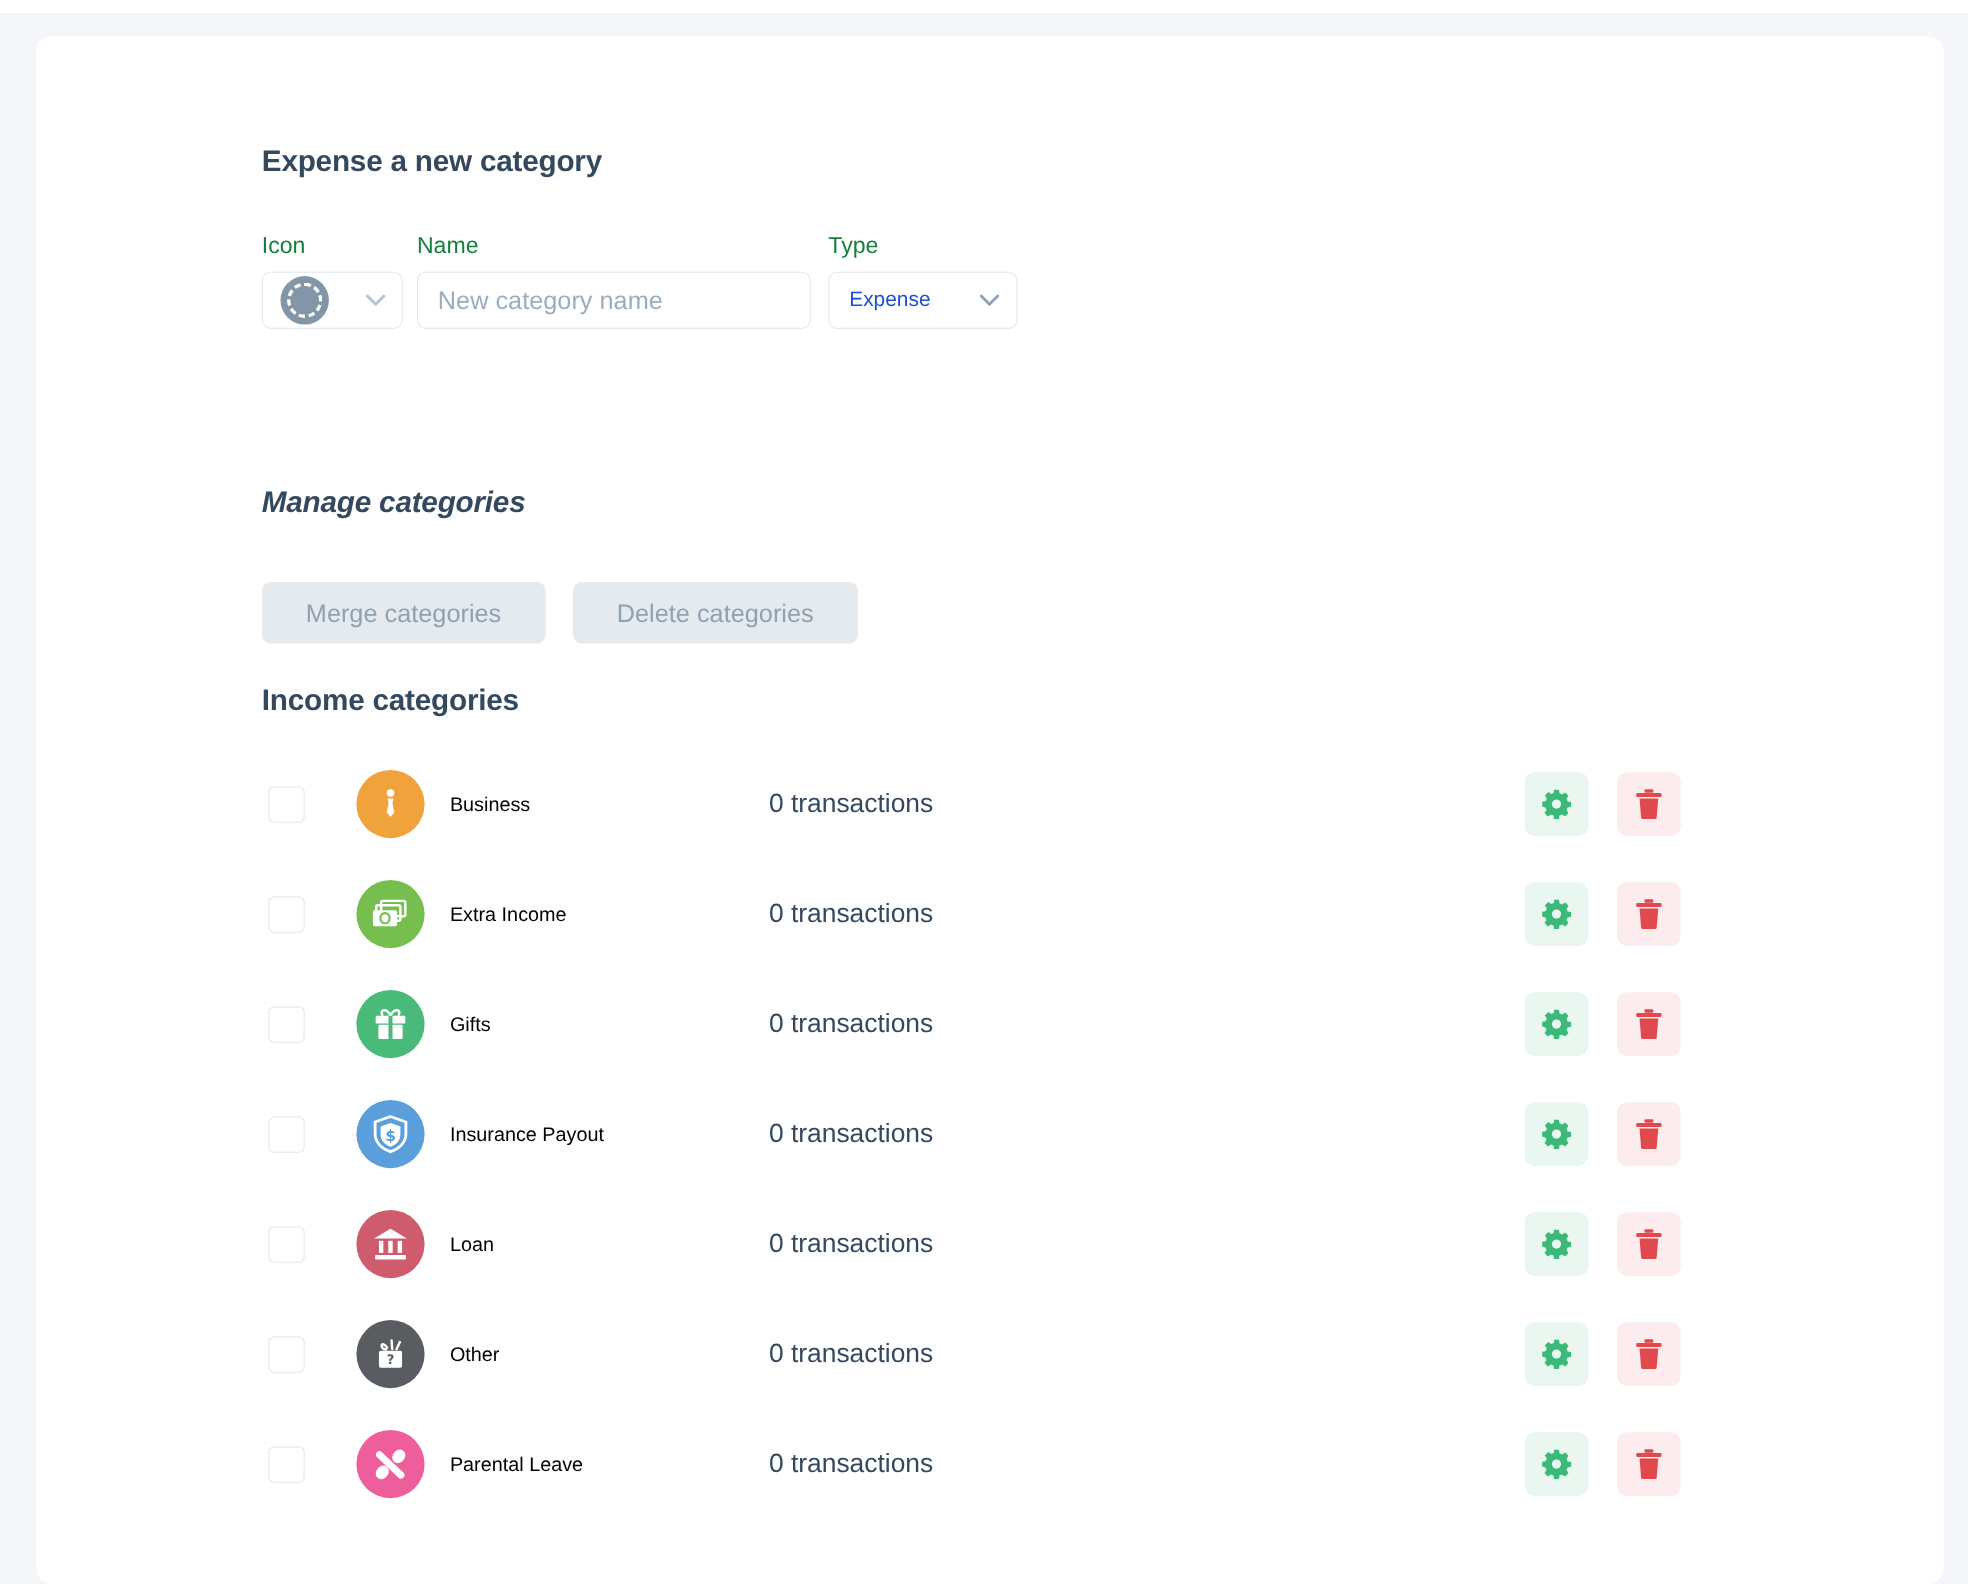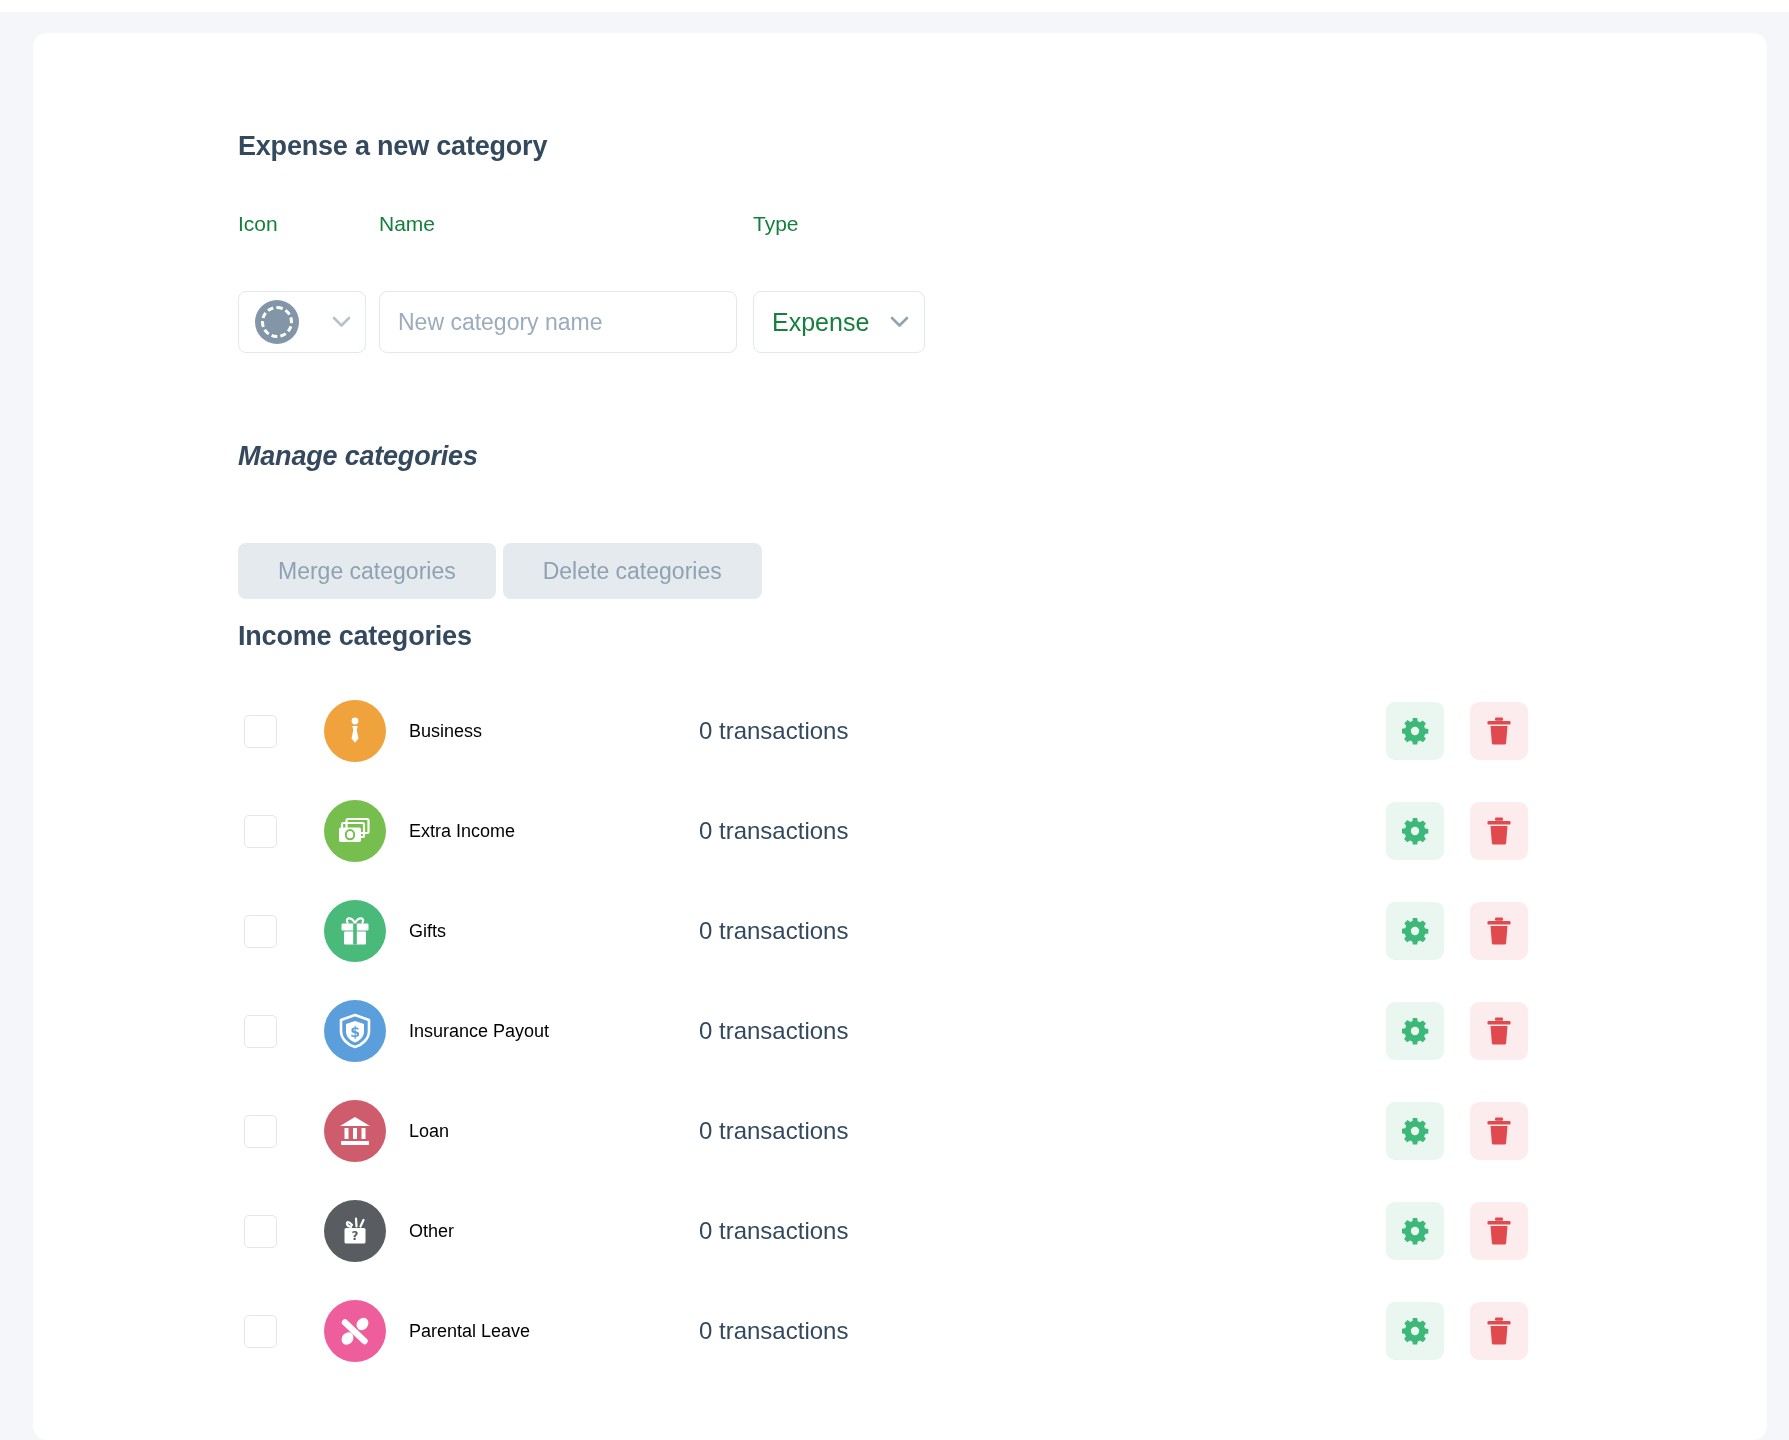--- a/index.html
+++ b/index.html
@@ -70,22 +70,21 @@
     margin-bottom: 11px;
     font-weight: normal;
   }
 
   .ctrl {
     border: 1px solid #e2e8ee;
     border-radius: 8px;
     background: #ffffff;
     display: flex;
     align-items: center;
-    height: 62px;
-    margin-top: 44px;
+    height: 52px;
   }
 
   .field.icon-field { width: 128px; margin-right: 13px; }
   .field.color-field { width: 126px; margin-right: 14px; }
   .field.name-field  { width: 358px; margin-right: 16px; }
   .field.type-field  { width: 172px; }
 
   .ctrl.picker { justify-content: space-between; padding: 0 14px 0 16px; }
 
   .icon-swatch {
@@ -131,33 +130,33 @@
   .ctrl.text-input .placeholder {
     font-size: 23px;
     color: #9bacbd;
   }
 
   .ctrl.select {
     justify-content: space-between;
     padding: 0 15px 0 18px;
   }
   .ctrl.select .sel-value {
-    font-size: 25px;
-    color: #15803d;
+    font-size: 19px;
+    color: #1d4ed8;
   }
 
   
   .manage-title { position: absolute; top: 408px; left: 205px; font-style: italic; }
 
   .manage-buttons {
     position: absolute;
-    top: 510px;
+    top: 496px;
     left: 205px;
     display: flex;
-    gap: 7px;
+    gap: 25px;
     border-radius: 14px;
   }
   .mbtn {
     background: #e4eaee;
     border: none;
     border-radius: 8px;
     height: 56px;
     font-family: "Liberation Sans", sans-serif;
     font-size: 23px;
     color: #90a1b2;

